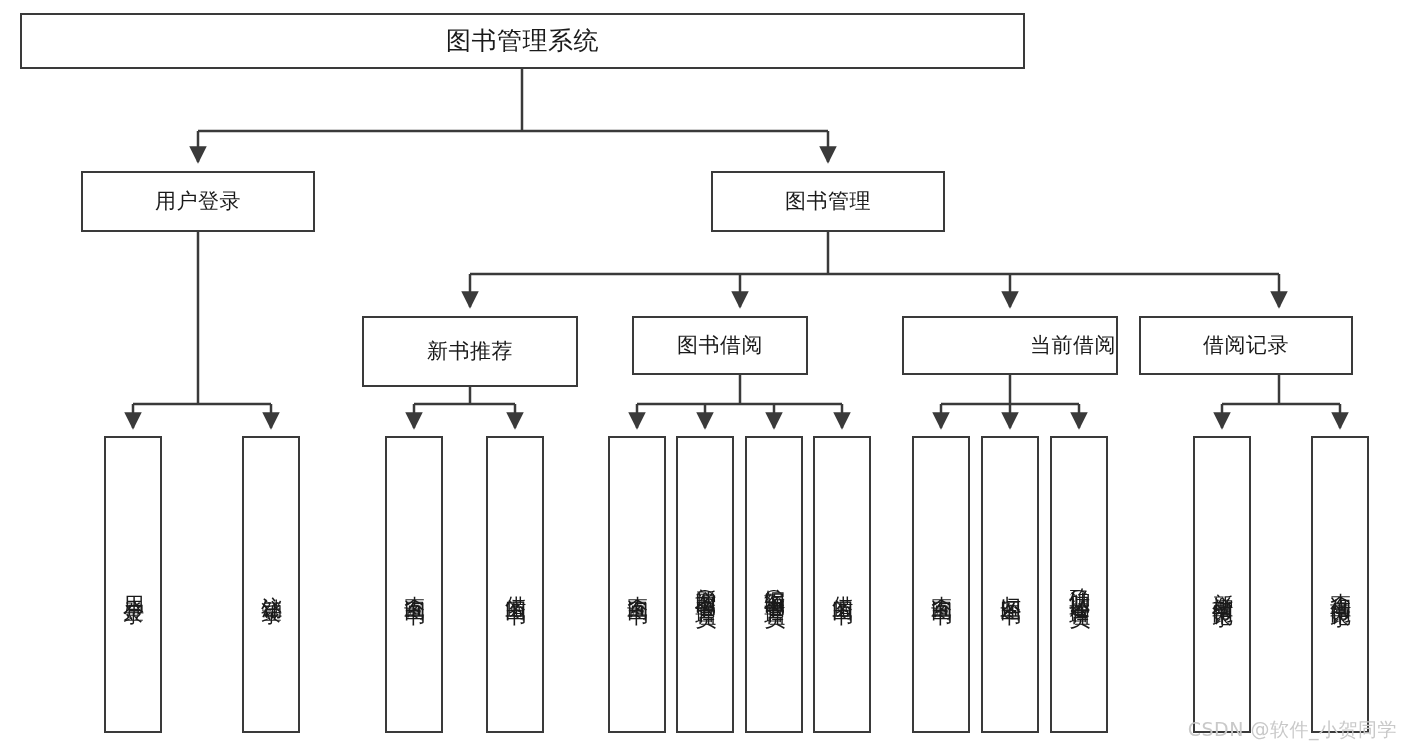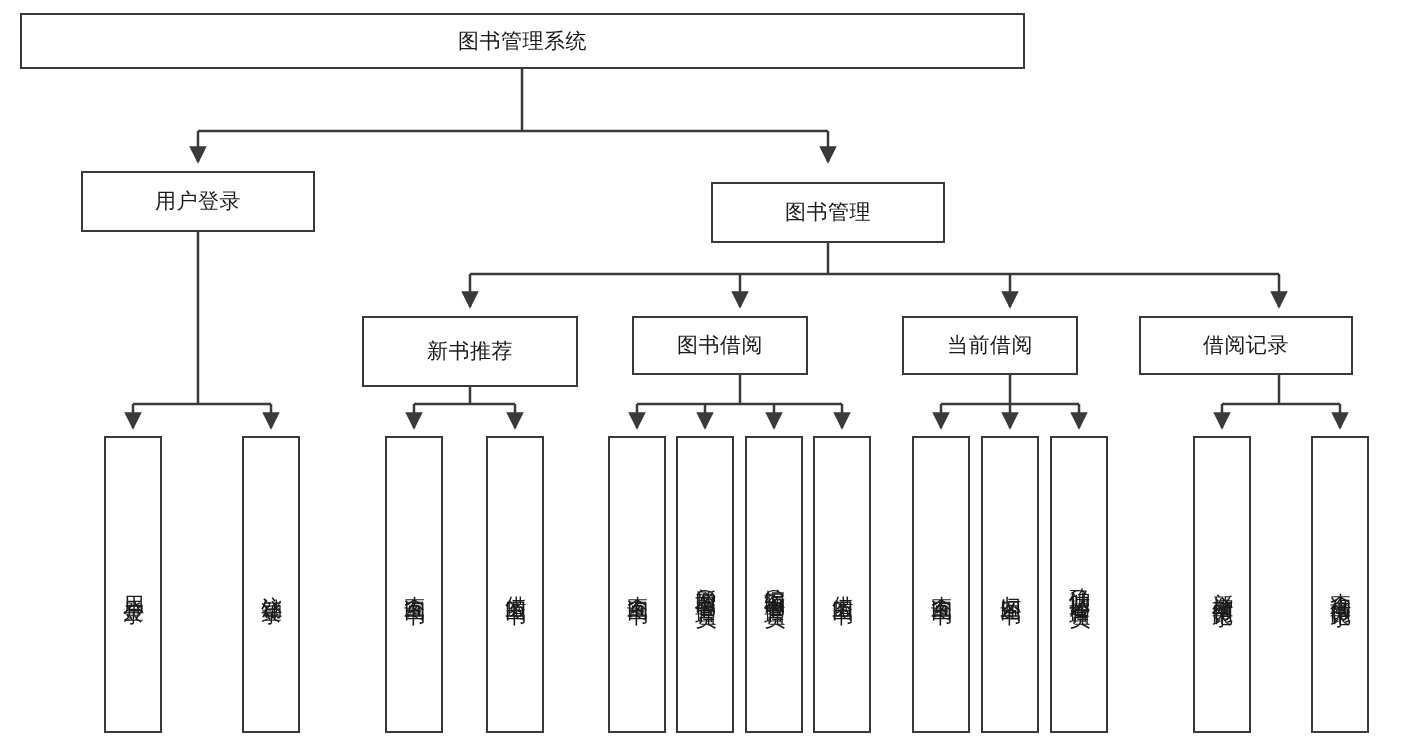--- a/index.html
+++ b/index.html
@@ -40,21 +40,21 @@
     display: block;
     text-align: center;
     line-height: 1.18;
     white-space: nowrap;
   }
   .horiz .node-label {
     font-size: 21px;
     letter-spacing: 0.5px;
   }
   .root .node-label {
-    font-size: 21px;
+    font-size: 25px;
   }
   
   .leaf {
     align-items: center;
     justify-content: center;
     padding: 6px 0;
   }
   .leaf .node-label {
     writing-mode: vertical-rl;
     text-orientation: upright;
@@ -129,31 +129,31 @@
     </g>
   </svg>
 
   <div class="node root horiz" style="left:20px; top:13px; width:1005px; height:56px;">
     <span class="node-label">图书管理系统</span>
   </div>
 
   <div class="node horiz" style="left:81px; top:171px; width:234px; height:61px;">
     <span class="node-label">用户登录</span>
   </div>
-  <div class="node horiz" style="left:711px; top:182px; width:234px; height:61px;">
+  <div class="node horiz" style="left:711px; top:171px; width:234px; height:61px;">
     <span class="node-label">图书管理</span>
   </div>
 
   <div class="node horiz" style="left:362px; top:316px; width:216px; height:71px;">
     <span class="node-label">新书推荐</span>
   </div>
   <div class="node horiz" style="left:632px; top:316px; width:176px; height:59px;">
     <span class="node-label">图书借阅</span>
   </div>
-  <div class="node horiz" style="left:902px; top:316px; width:176px; height:59px;">
+  <div class="node horiz" style="left:902px; top:316px; width:216px; height:59px;justify-content:flex-end;">
     <span class="node-label">当前借阅</span>
   </div>
   <div class="node horiz" style="left:1139px; top:316px; width:214px; height:59px;">
     <span class="node-label">借阅记录</span>
   </div>
 
   <div class="node leaf" style="left:104px; top:436px; width:58px; height:297px;">
     <span class="node-label">用户登录</span>
   </div>
   <div class="node leaf" style="left:242px; top:436px; width:58px; height:297px;">
@@ -190,14 +190,15 @@
     <span class="node-label">确认归还（管理员）</span>
   </div>
 
   <div class="node leaf" style="left:1193px; top:436px; width:58px; height:297px;">
     <span class="node-label">新增借阅记录</span>
   </div>
   <div class="node leaf" style="left:1311px; top:436px; width:58px; height:297px;">
     <span class="node-label">查询借阅记录</span>
   </div>
 
+  <div class="watermark">CSDN @软件_小贺同学</div>
 
 </div>
 
 </body></html>

